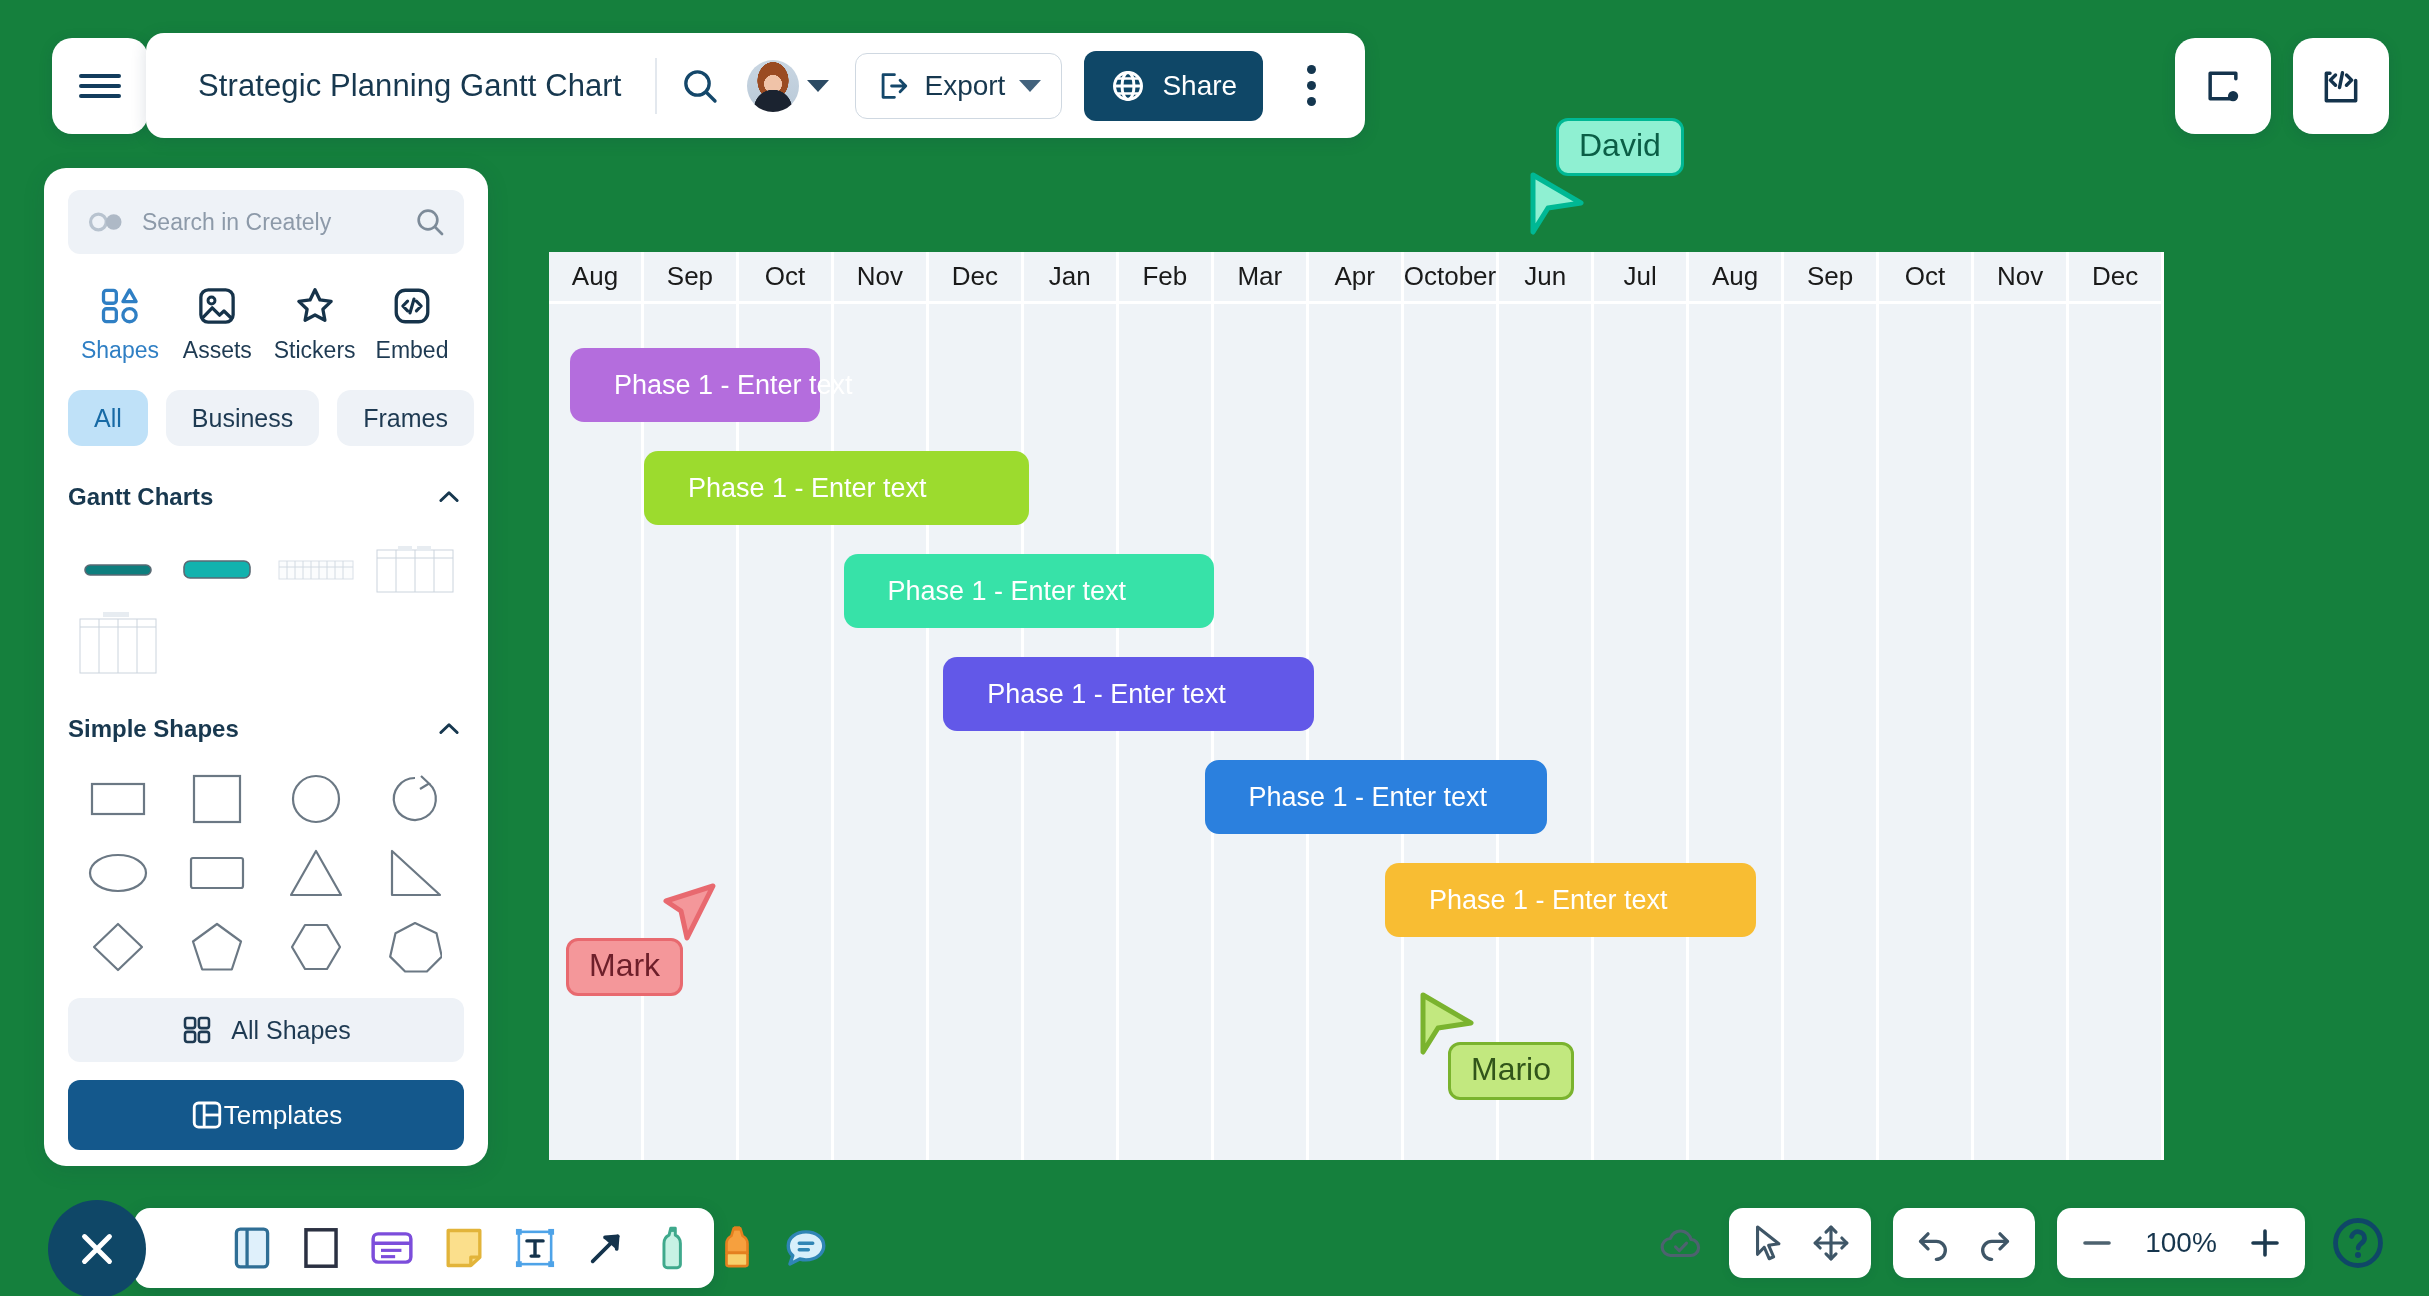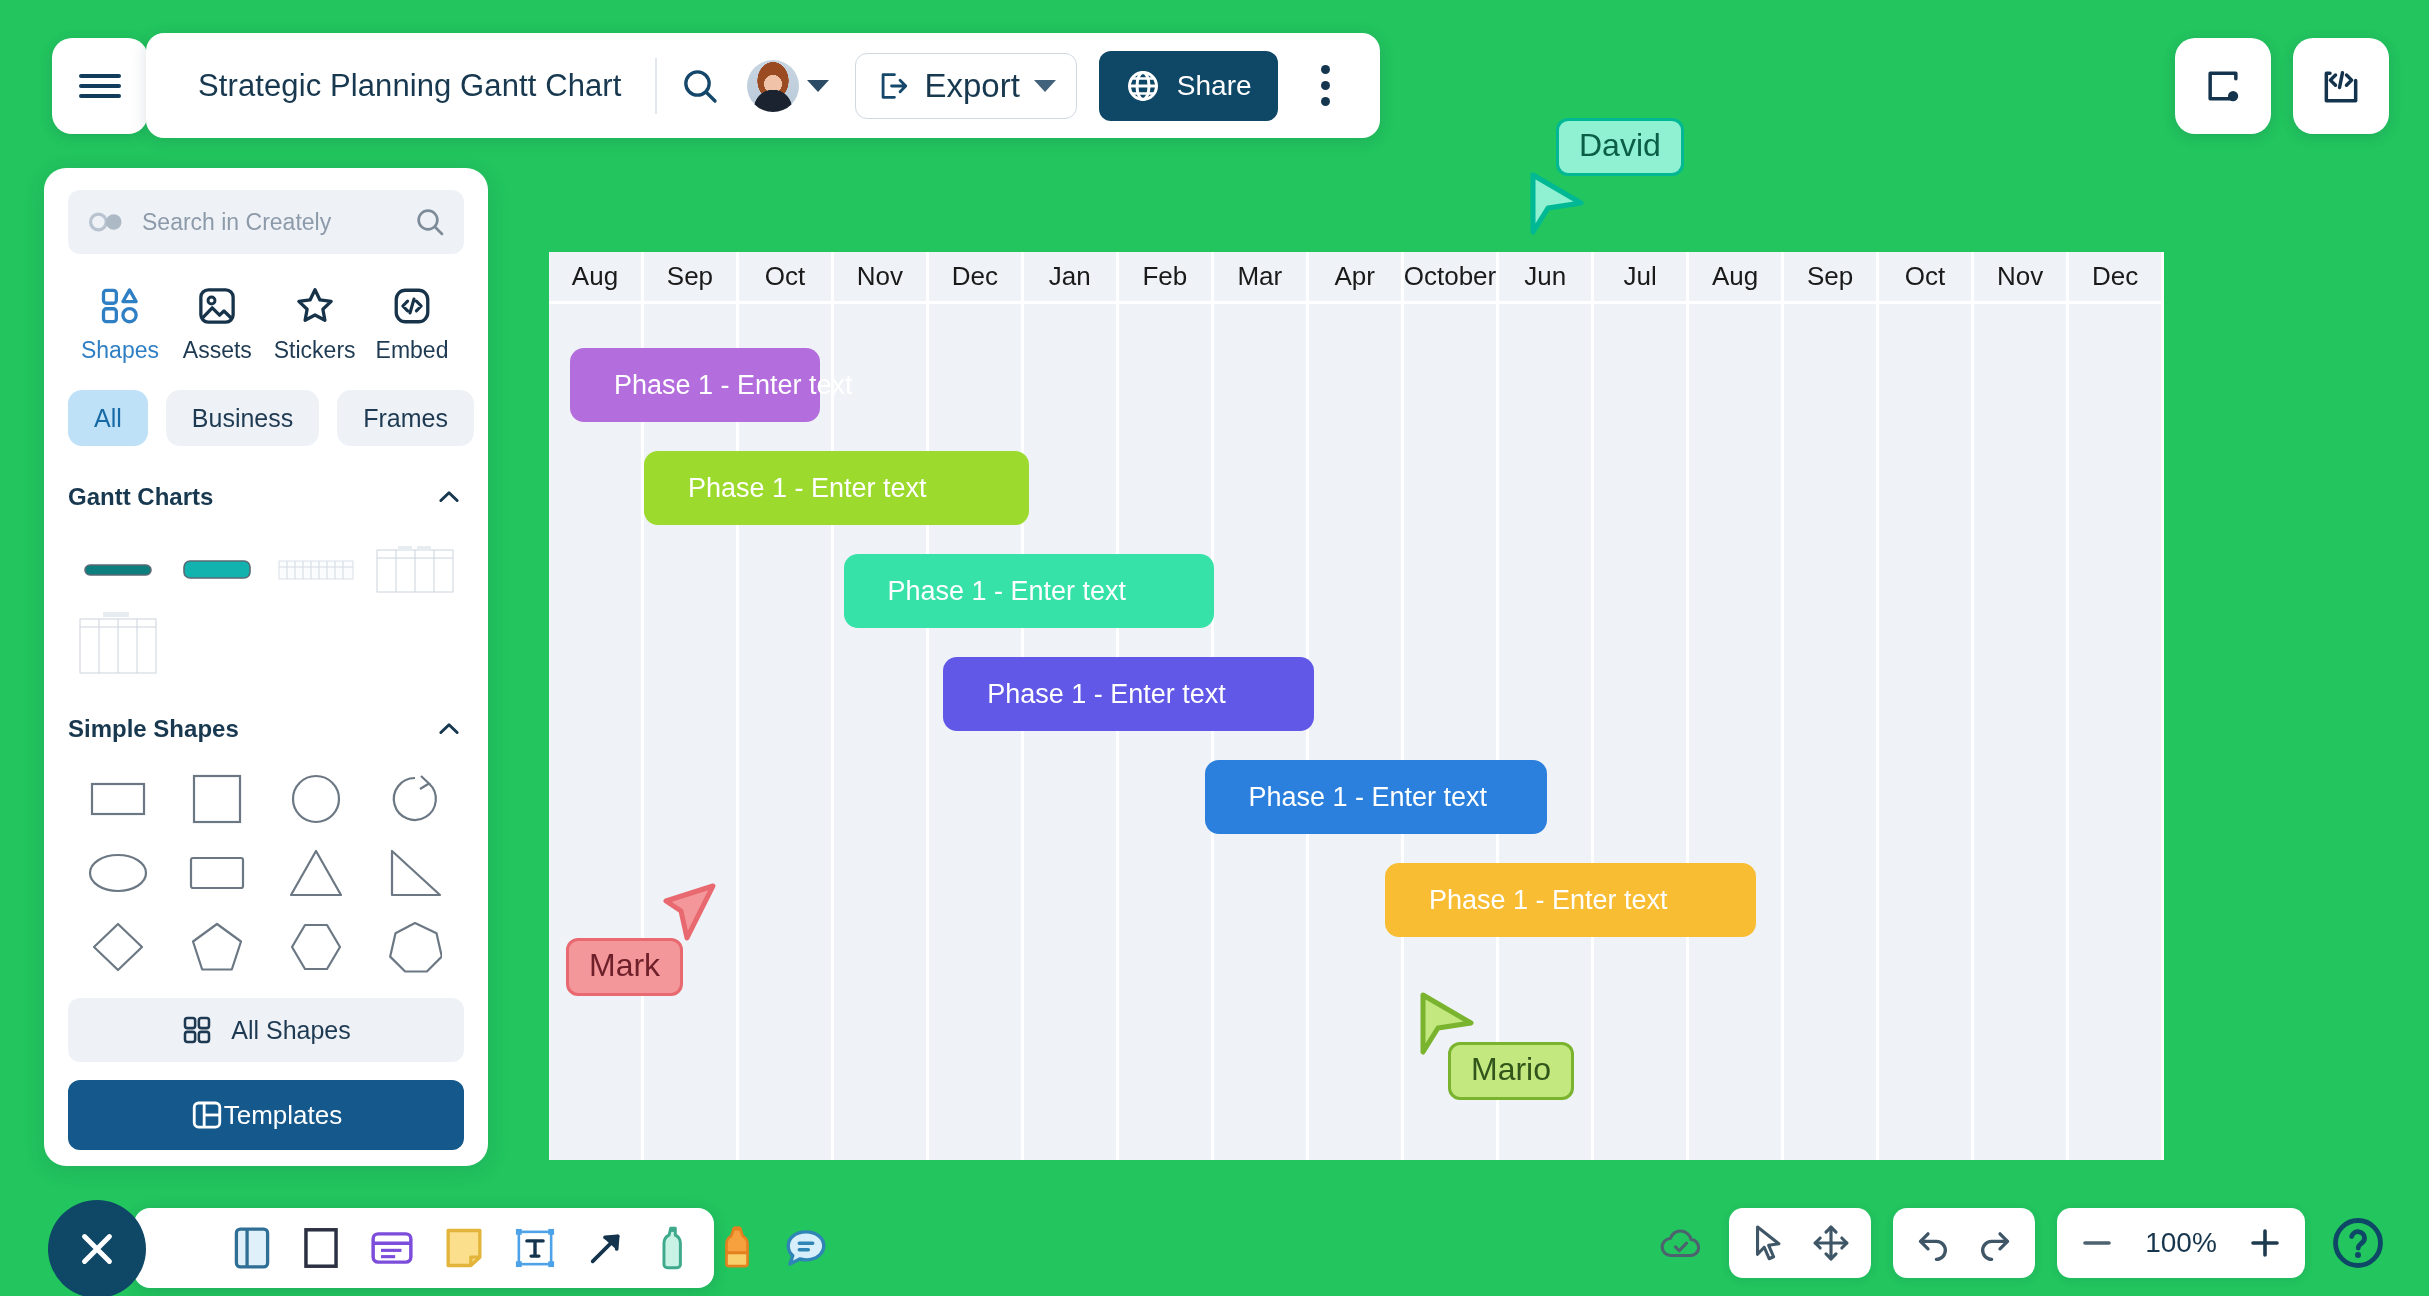--- a/index.html
+++ b/index.html
@@ -2,21 +2,21 @@
 <html><head>
 <meta charset="utf-8">
 <style>
   * { box-sizing: border-box; margin: 0; padding: 0; }
   html, body {
     width: 2429px; height: 1296px;
     background: #ffffff;
     font-family: "Liberation Sans", sans-serif;
     overflow: hidden;
   }
-  .app { position: relative; width: 2429px; height: 1296px; background:#22c55e; }
+  .app { position: relative; width: 2429px; height: 1296px; background:#15803d; }
 
   
   .topbar { position:absolute; left:0; top:0; width:2429px; height:140px; }
   .hamburger-card {
     position:absolute; left:52px; top:38px; width:96px; height:96px;
     background:#fff; border-radius:20px; box-shadow:0 3px 14px rgba(20,45,75,.16);
     display:flex; align-items:center; justify-content:center; cursor:pointer;
   }
   .hamburger-lines { width:42px; height:28px; position:relative; }
   .hamburger-lines i { position:absolute; left:0; width:42px; height:4px; background:#123c5c; border-radius:2px; display:block; }
@@ -40,21 +40,21 @@
       radial-gradient(circle at 50% 46%, #f0c3a8 0 23%, rgba(0,0,0,0) 24%),
       radial-gradient(ellipse at 50% 40%, #9a4b22 0 42%, rgba(0,0,0,0) 43%),
       linear-gradient(#c9d6e2,#b9c9d8);
     overflow:hidden; flex:none;
   }
   .caret-dn { width:0;height:0;border-left:11px solid transparent;border-right:11px solid transparent;border-top:12px solid #2b4a63; }
   .export-btn {
     margin-left:26px; height:66px; border:1.6px solid #cfd8e1; border-radius:12px; background:#fff;
     display:flex; align-items:center; gap:14px; padding:0 20px; cursor:pointer;
   }
-  .export-btn .lbl { font-size:33px; color:#17384f; }
+  .export-btn .lbl { font-size:28px; color:#17384f; }
   .share-btn {
     margin-left:22px; height:70px; background:#0f4767; border-radius:12px;
     display:flex; align-items:center; gap:16px; padding:0 26px; cursor:pointer;
   }
   .share-btn .lbl { font-size:28px; color:#fff; }
   .kebab { margin-left:22px; width:52px; height:70px; display:flex; flex-direction:column; align-items:center; justify-content:center; gap:7px; cursor:pointer;}
   .kebab i { width:9px;height:9px;border-radius:50%;background:#14364f;display:block; }
 
   .tr-btns { position:absolute; right:40px; top:38px; display:flex; gap:22px; }
   .tr-btn { width:96px;height:96px;background:#fff;border-radius:20px;box-shadow:0 3px 14px rgba(20,45,75,.16);

